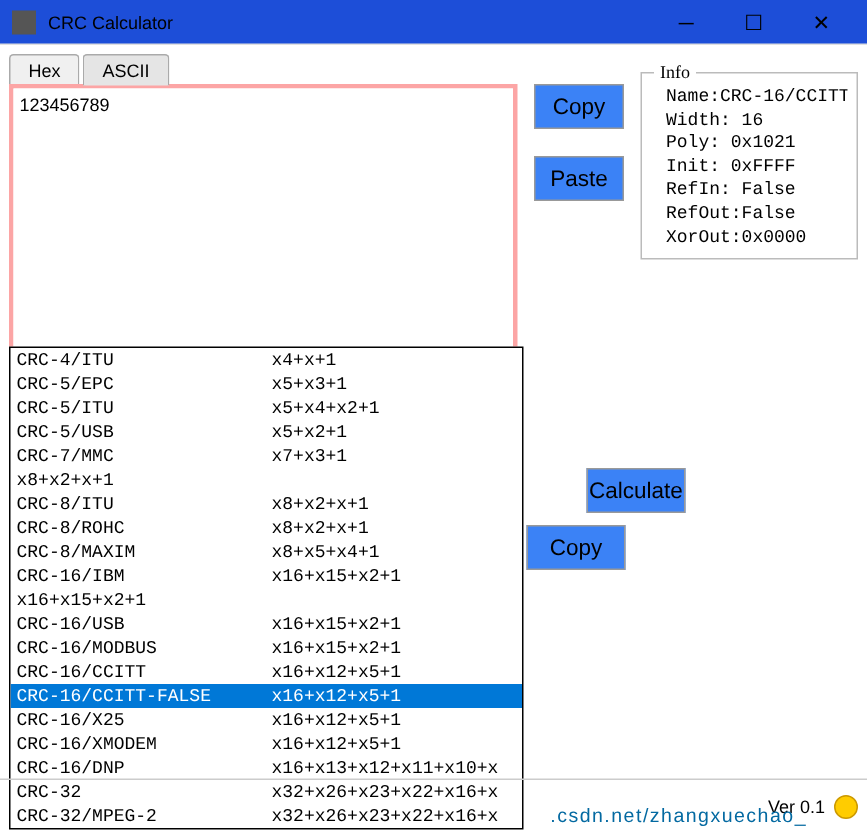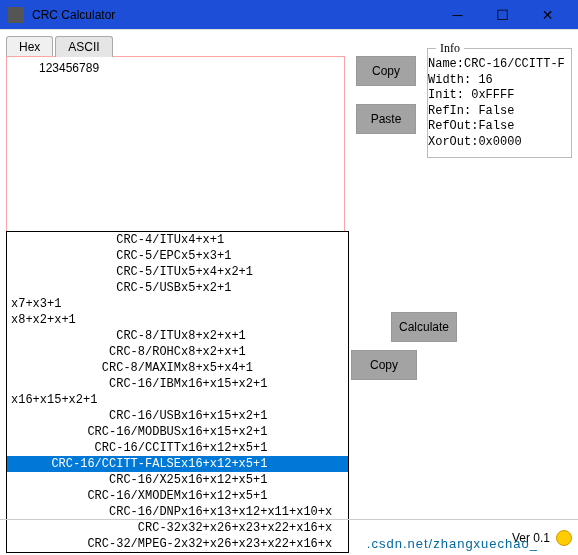--- a/index.html
+++ b/index.html
@@ -6,35 +6,35 @@
     body { font-family: "Segoe UI", Tahoma, sans-serif; font-size: 12px; background: #fff; width: 578px; height: 555px; overflow: hidden; }
     .titlebar { height: 30px; background: #1d4ed8; border-bottom: 1px solid #e0e0e0; display: flex; align-items: center; padding: 0 8px; }
     .titlebar-icon { width: 16px; height: 16px; background: #555; margin-right: 8px; display: inline-block; }
     .titlebar-title { flex: 1; font-size: 12px; }
     .titlebar-btn { width: 45px; height: 30px; display: flex; align-items: center; justify-content: center; font-size: 14px; }
     .content { display: flex; padding: 6px; gap: 6px; height: 280px; }
     .left-col { flex: 1; display: flex; flex-direction: column; }
     .tabs { display: flex; }
     .tab { padding: 3px 12px; border: 1px solid #aaa; border-bottom: none; background: #f0f0f0; border-radius: 3px 3px 0 0; margin-right: 2px; cursor: pointer; }
     .tab.active { background: #e5e5e5; position: relative; z-index: 2; }
-    .textarea-wrap { border: 1px solid #fca5a5; flex: 1; margin-top: -1px; padding-left: 28px; }
+    .textarea-wrap { border: 3px solid #fca5a5; flex: 1; margin-top: -1px; }
     textarea { width: 100%; height: 100%; border: none; padding: 4px; font-family: inherit; font-size: 12px; resize: none; outline: none; }
     .mid-col { width: 70px; display: flex; flex-direction: column; gap: 18px; padding-top: 20px; align-items: center; }
-    .btn { width: 60px; height: 30px; border: 1px solid #999; background: #a3a3a3; cursor: pointer; font-size: 12px; }
+    .btn { width: 60px; height: 30px; border: 1px solid #999; background: #3b82f6; cursor: pointer; font-size: 15px; }
     .right-col { width: 145px; display: flex; flex-direction: column; padding-top: 12px; }
-    .info-box { border: 1px solid #bbb; padding: 8px 6px 6px 0; position: relative; font-family: "Courier New", monospace; font-size: 12px; line-height: 1.3; }
+    .info-box { border: 1px solid #bbb; padding: 8px 6px 6px 16px; position: relative; font-family: "Courier New", monospace; font-size: 12px; line-height: 1.3; }
     .info-label { position: absolute; top: -8px; left: 8px; background: #fff; padding: 0 4px; font-family: "Segoe UI"; }
     .info-line { white-space: nowrap; overflow: hidden; }
     .combo-row { display: flex; margin: 2px 6px; gap: 6px; }
     .combo { flex: 1; height: 22px; border: 1px solid #7a9fd4; background: #fff; display: flex; position: relative; }
     .combo-text { flex: 1; background: #0078d7; color: #fff; font-family: "Courier New", monospace; font-size: 12px; padding: 2px 4px; white-space: nowrap; overflow: hidden; }
     .combo-arrow { width: 18px; border-left: 1px solid #7a9fd4; display: flex; align-items: center; justify-content: center; }
     .dropdown { position: absolute; left: 6px; top: 231px; width: 343px; border: 1px solid #000; background: #fff; font-family: "Courier New", monospace; font-size: 12px; max-height: 330px; overflow: hidden; }
     .dd-item { padding: 1px 4px; display: flex; white-space: nowrap; }
-    .dd-name { width: 170px; text-align: right; }
+    .dd-name { width: 170px; }
     .dd-item.selected { background: #0078d7; color: #fff; }
     .statusbar { position: absolute; bottom: 0; right: 0; left: 0; height: 36px; border-top: 1px solid #ccc; display: flex; align-items: center; justify-content: flex-end; padding: 0 6px; gap: 6px; }
     .smiley { width: 16px; height: 16px; background: #ffcc00; border-radius: 50%; border: 1px solid #cc9900; position: relative; }
     .watermark { position: absolute; bottom: 4px; right: 40px; color: #0369a1; font-size: 13px; font-family: Arial; letter-spacing: 1px; pointer-events: none; }
   </style>
 </head>
 <body>
 
 <div class="titlebar">
   <span class="titlebar-icon"></span>
@@ -56,20 +56,21 @@
   </div>
   <div class="mid-col">
     <button class="btn">Copy</button>
     <button class="btn">Paste</button>
   </div>
   <div class="right-col">
     <div class="info-box">
       <span class="info-label">Info</span>
       <div class="info-line">Name:CRC-16/CCITT-FAl</div>
       <div class="info-line">Width: 16</div>
+      <div class="info-line">Poly:  0x1021</div>
       <div class="info-line">Init:  0xFFFF</div>
       <div class="info-line">RefIn: False</div>
       <div class="info-line">RefOut:False</div>
       <div class="info-line">XorOut:0x0000</div>
     </div>
   </div>
 </div>
 
 <div class="combo-row">
   <div class="combo">
@@ -94,20 +95,21 @@
     </div>
     <div class="dd-item">
       <span class="dd-name">CRC-5/ITU</span>
       <span>x5+x4+x2+1</span>
     </div>
     <div class="dd-item">
       <span class="dd-name">CRC-5/USB</span>
       <span>x5+x2+1</span>
     </div>
     <div class="dd-item">
+      <span class="dd-name">CRC-7/MMC</span>
       <span>x7+x3+1</span>
     </div>
     <div class="dd-item">
       <span>x8+x2+x+1</span>
     </div>
     <div class="dd-item">
       <span class="dd-name">CRC-8/ITU</span>
       <span>x8+x2+x+1</span>
     </div>
     <div class="dd-item">

